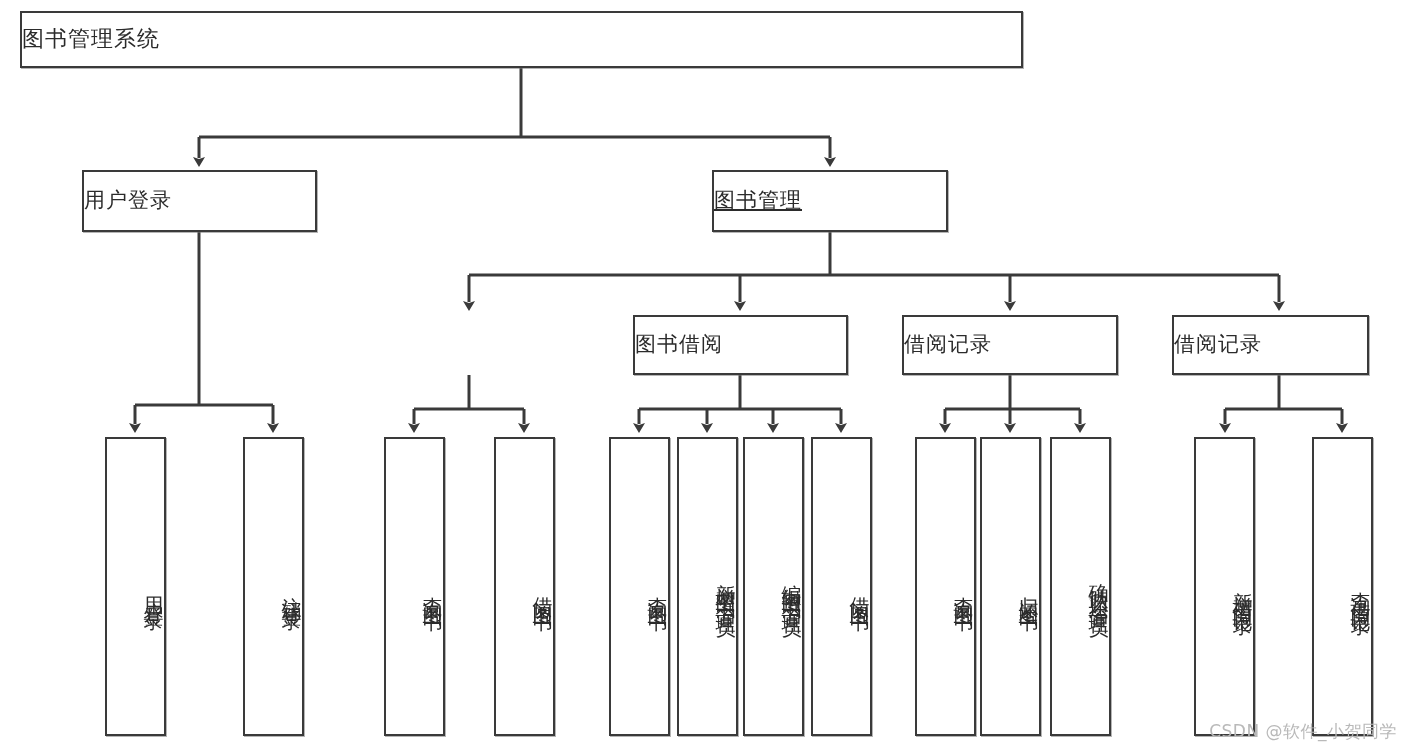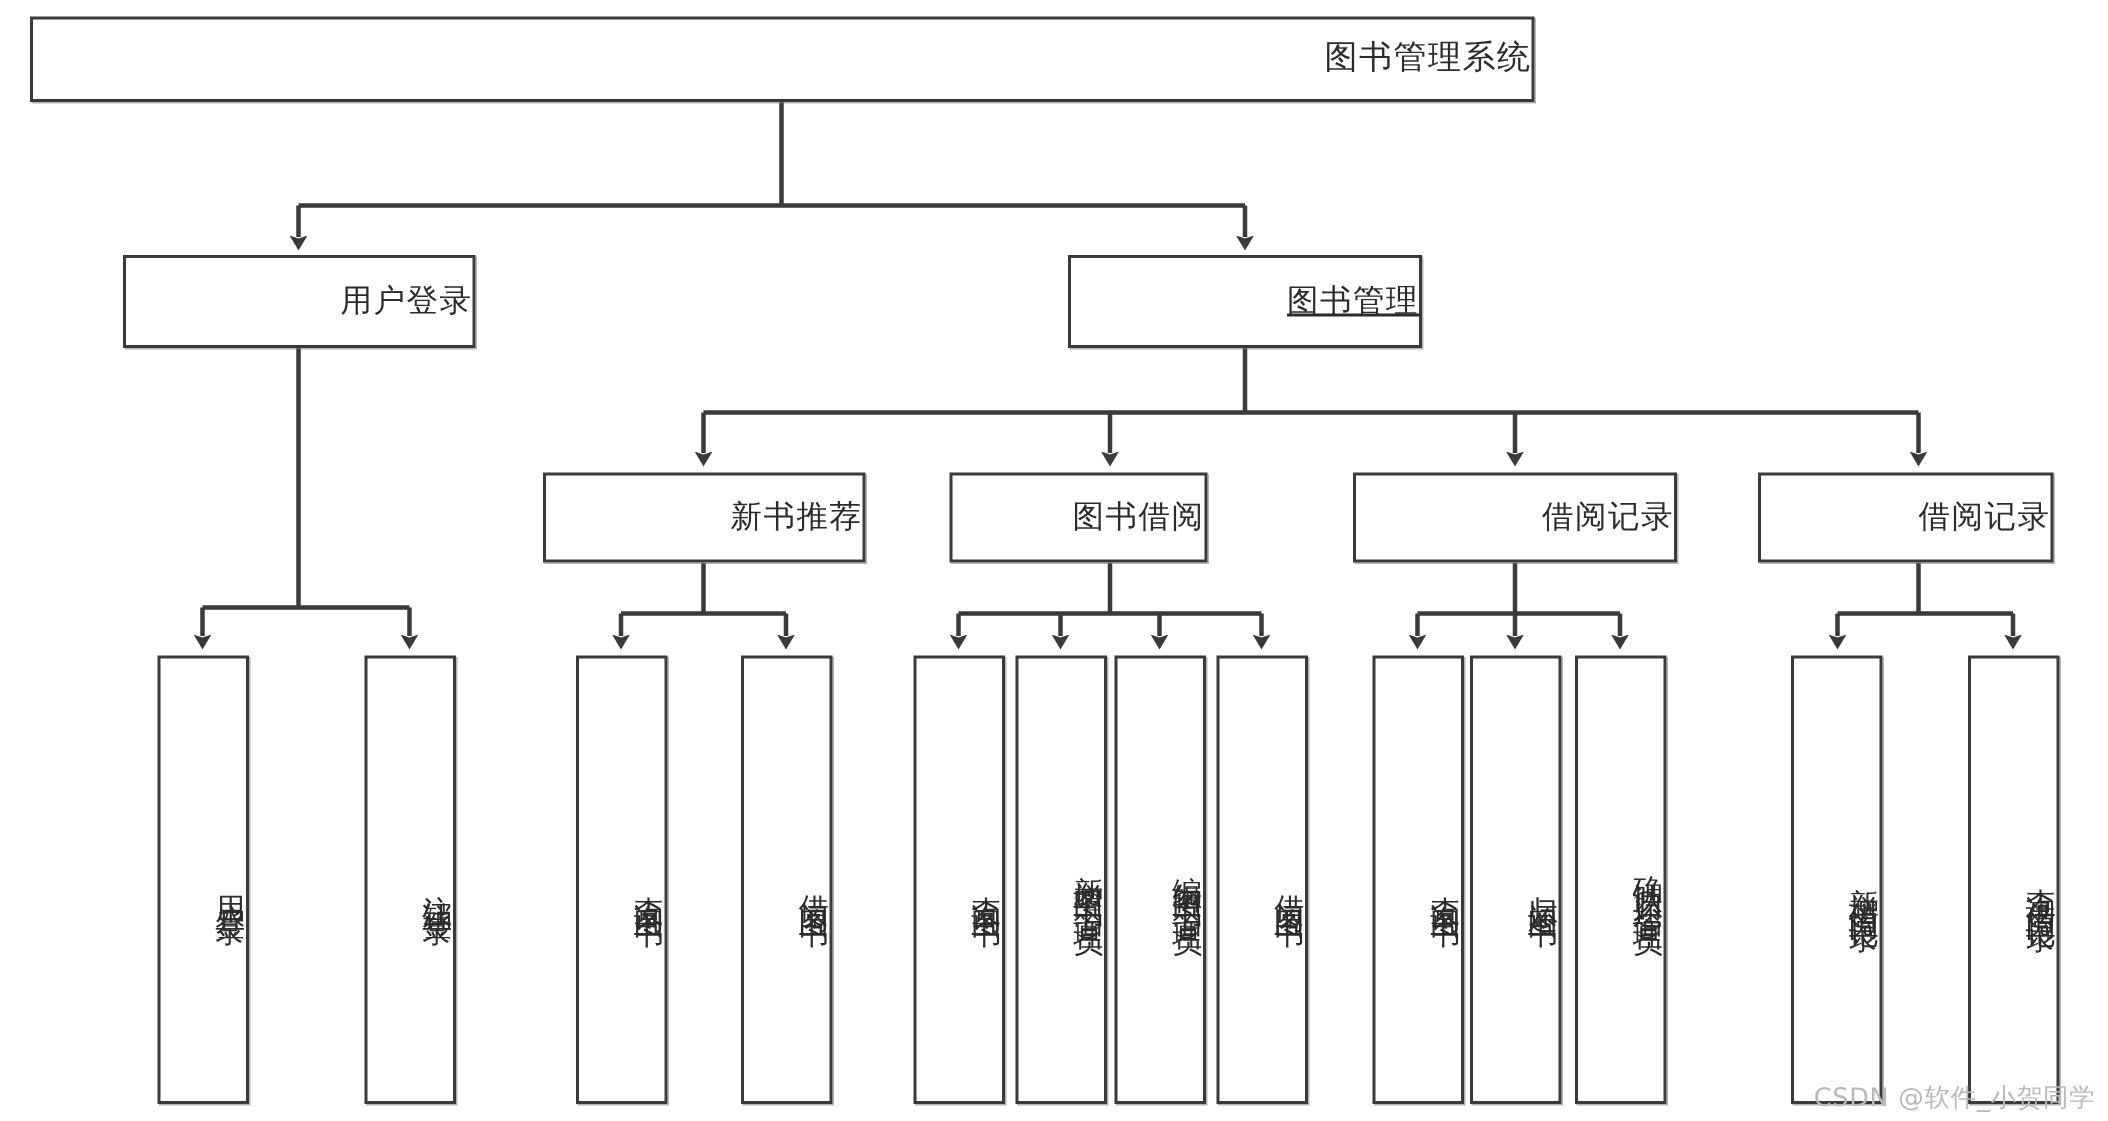--- a/index.html
+++ b/index.html
@@ -24,21 +24,21 @@
     height: 747px;
     pointer-events: none;
   }
   .node {
     position: absolute;
     box-sizing: border-box;
     border: 2px solid #3a3a3a;
     background: #ffffff;
     display: flex;
     align-items: center;
-    justify-content: flex-end;
+    justify-content: flex-start;
     color: #2b2b2b;
     box-shadow: 1px 1px 0 rgba(120,120,120,0.55);
   }
   .node.horiz {
     font-size: 21px;
     letter-spacing: 1px;
     line-height: 1.2;
   }
   .node.root {
     font-size: 22px;
@@ -129,24 +129,21 @@
     <span>图书管理系统</span>
   </div>
 
   <div class="node horiz" style="left:82px; top:170px; width:235px; height:62px;">
     <span>用户登录</span>
   </div>
   <div class="node horiz" style="left:712px; top:170px; width:236px; height:62px;text-decoration:underline;">
     <span>图书管理</span>
   </div>
 
-  <div class="node horiz" style="left:362px; top:315px; width:215px; height:60px;">
-    <span>新书推荐</span>
-  </div>
-  <div class="node horiz" style="left:633px; top:315px; width:172px; height:60px;">
+  <div class="node horiz" style="left:633px; top:315px; width:215px; height:60px;">
     <span>图书借阅</span>
   </div>
   <div class="node horiz" style="left:902px; top:315px; width:216px; height:60px;">
     <span>借阅记录</span>
   </div>
   <div class="node horiz" style="left:1172px; top:315px; width:197px; height:60px;">
     <span>借阅记录</span>
   </div>
 
   <div class="node leaf" style="left:105px; top:437px; width:61px; height:299px;">

